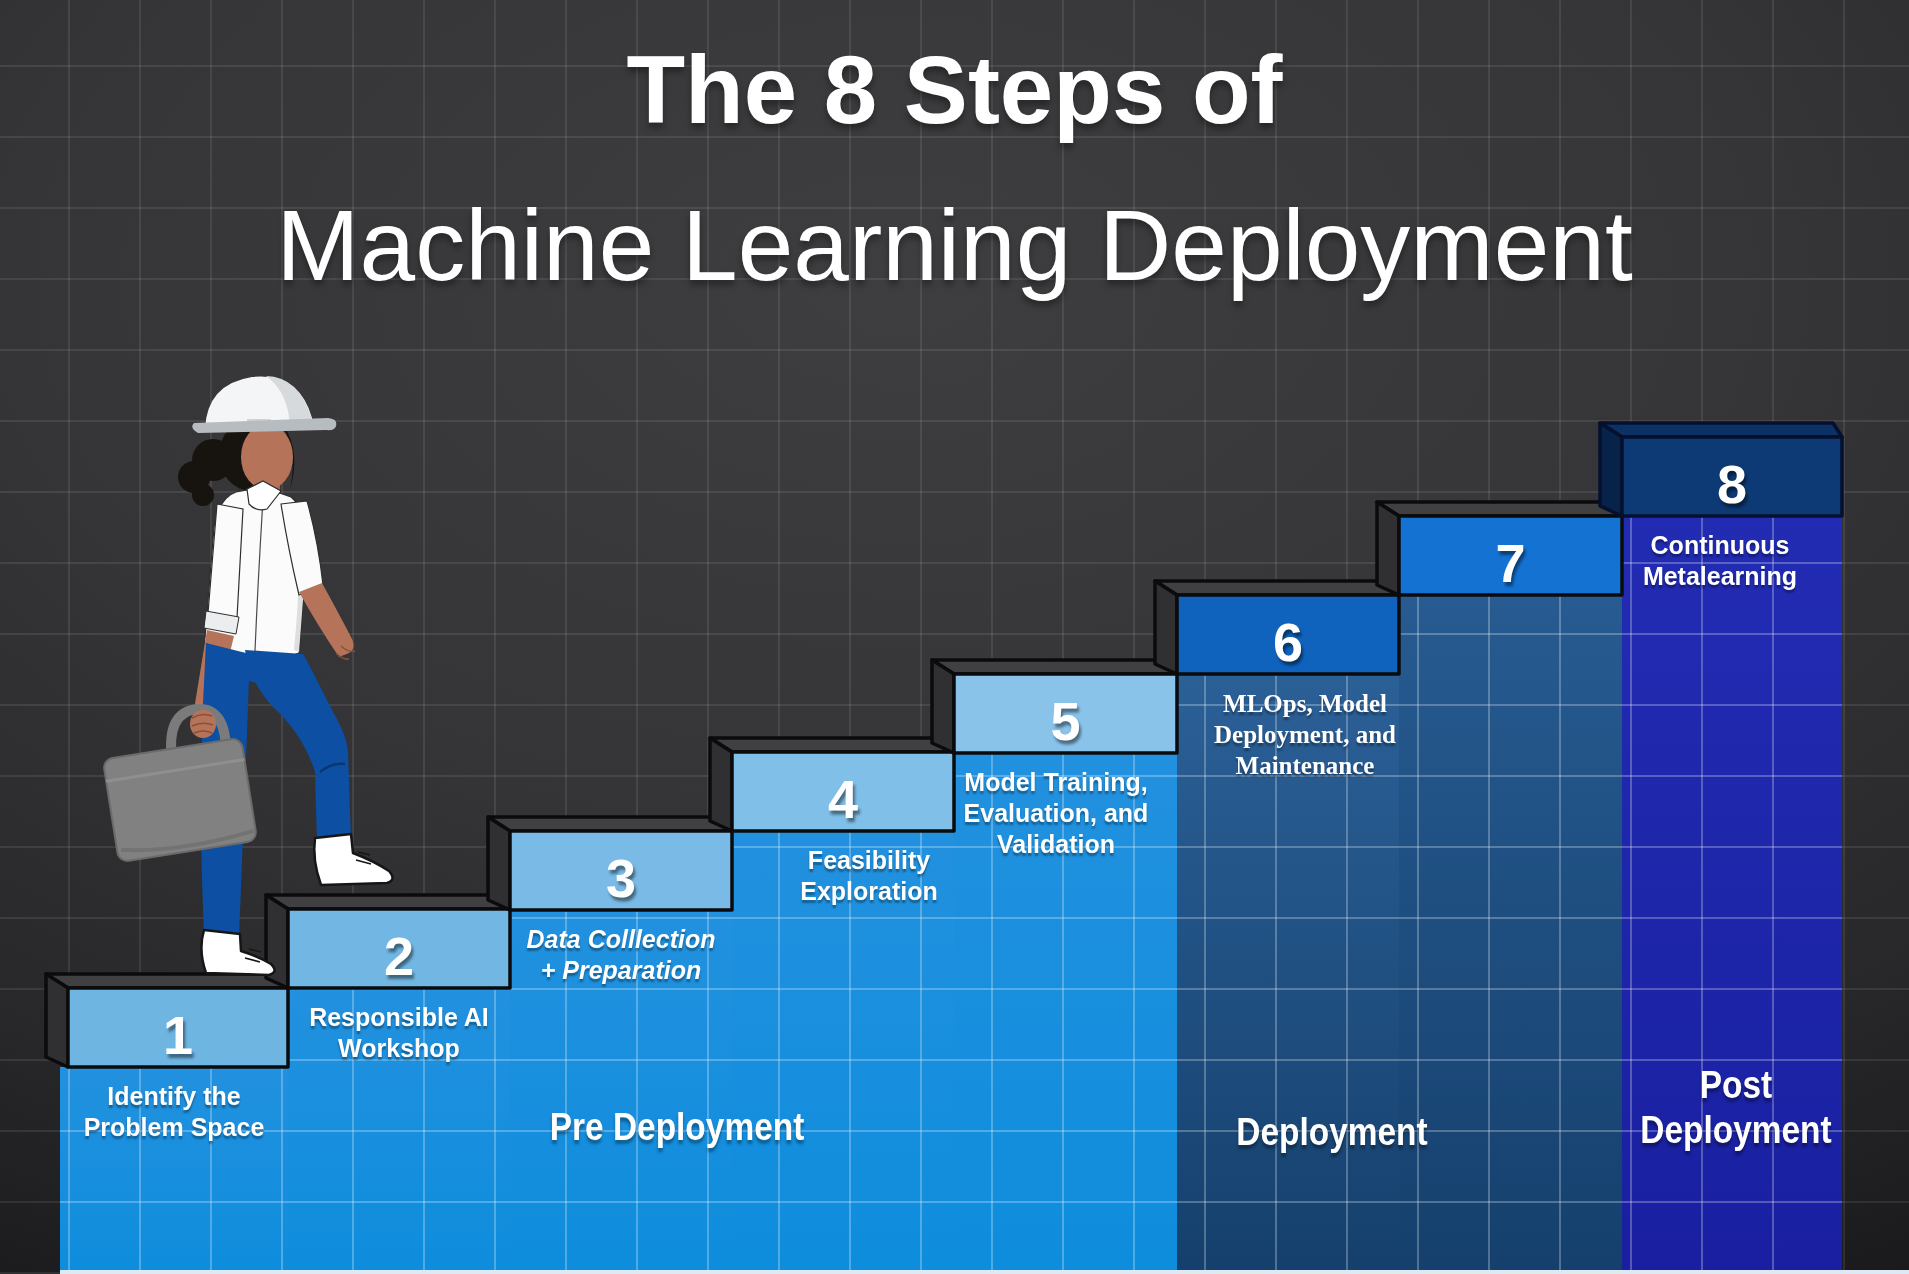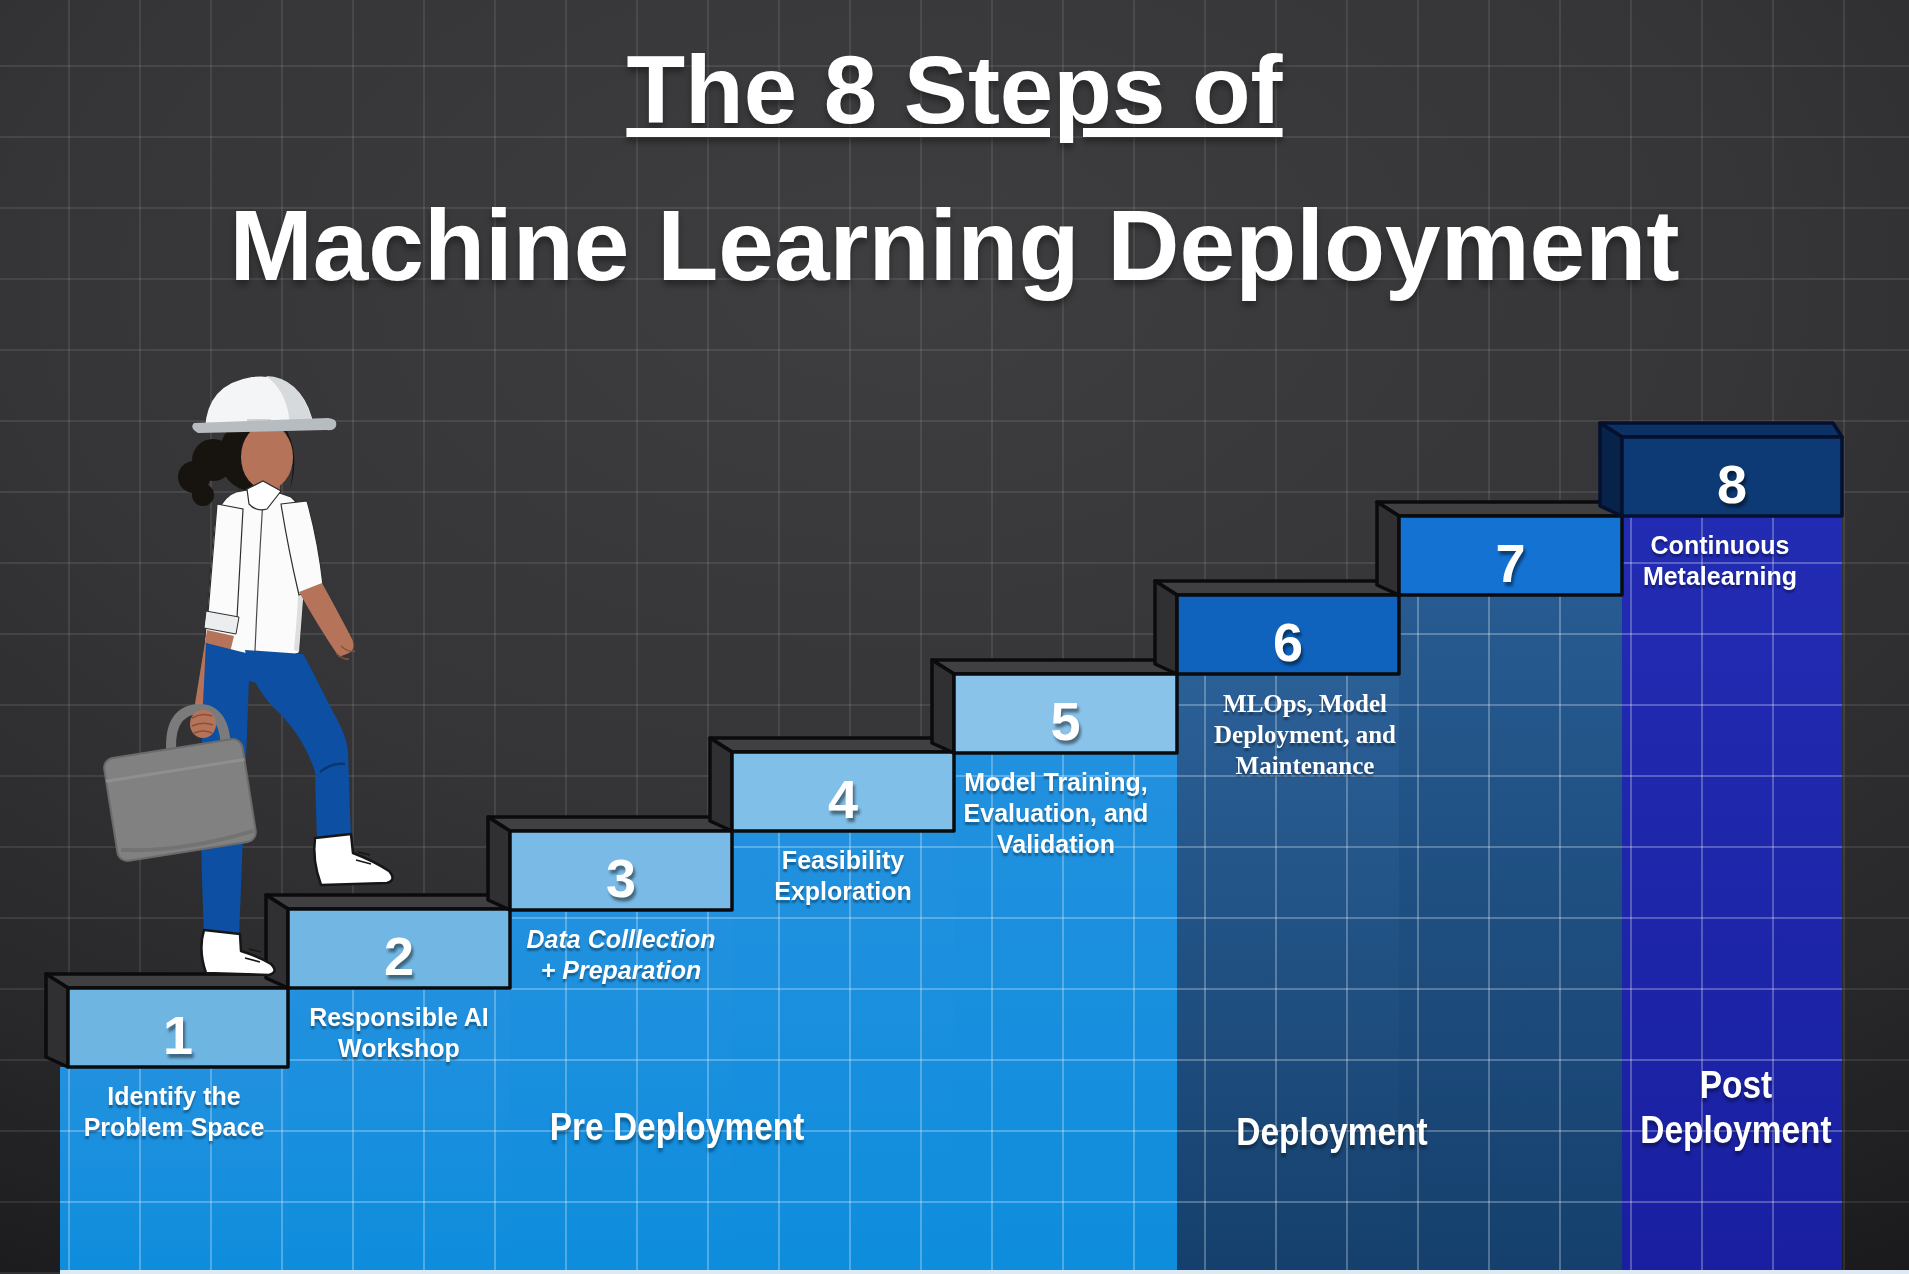--- a/index.html
+++ b/index.html
@@ -10,22 +10,22 @@
   .grid-bg {
     position:absolute; inset:0;
     background-image:
       linear-gradient(to right, rgba(255,255,255,.085) 2px, transparent 2px),
       linear-gradient(to bottom, rgba(255,255,255,.085) 2px, transparent 2px),
       radial-gradient(115% 105% at 47% 22%, #3e3e41 0%, #353538 40%, #28282b 68%, #111113 100%);
     background-size:71px 71px, 71px 71px, 100% 100%;
     background-position:68px 65px, 68px 65px, 0 0;
   }
   .title { position:absolute; left:0; top:0; width:1909px; text-align:center; color:#fff; z-index:6; }
-  .t1 { position:absolute; left:0; top:40px;  width:100%; font-size:96px;  line-height:100px; font-weight:bold; text-shadow:0 5px 6px rgba(0,0,0,.35);text-decoration:underline; }
-  .t2 { position:absolute; left:0; top:193px; width:100%; font-size:100px; line-height:104px; font-weight:bold; text-shadow:0 5px 6px rgba(0,0,0,.35); }
+  .t1 { position:absolute; left:0; top:40px;  width:100%; font-size:96px;  line-height:100px; font-weight:bold; text-shadow:0 5px 6px rgba(0,0,0,.35); }
+  .t2 { position:absolute; left:0; top:193px; width:100%; font-size:100px; line-height:104px; font-weight:normal; text-shadow:0 5px 6px rgba(0,0,0,.35); }
   .col {
     position:absolute; z-index:2;
     background-image:
       linear-gradient(to right, rgba(255,255,255,.26) 2px, transparent 2px),
       linear-gradient(to bottom, rgba(255,255,255,.26) 2px, transparent 2px),
       var(--grad);
     background-size:71px 71px, 71px 71px, 100% 100%;
     background-position:var(--gx) var(--gy), var(--gx) var(--gy), 0 0;
   }
   .stairs { position:absolute; left:0; top:0; z-index:3; }
@@ -126,21 +126,21 @@
   <div class="num" style="left:1177px;top:595px; width:222px; height:79px;">6</div>
   <div class="num" style="left:1399px;top:516px; width:223px; height:79px;">7</div>
   <div class="num" style="left:1622px;top:437px; width:220px; height:79px;">8</div>
 
   <div class="slabel" style="left:288px; top:1002px; width:222px;">Responsible AI
 Workshop</div>
   <div class="slabel" style="left:60px;  top:1081px; width:228px;">Identify the
 Problem Space</div>
   <div class="slabel" style="left:510px; top:924px;  width:222px;font-style:italic;">Data Colllection
 + Preparation</div>
-  <div class="slabel" style="left:732px; top:845px;  width:222px;">Feasibility
+  <div class="slabel" style="left:758px; top:845px;  width:222px;">Feasibility
 Exploration</div>
   <div class="slabel" style="left:954px; top:767px;  width:204px;">Model Training,
 Evaluation, and
 Validation</div>
   <div class="slabel" style="left:1194px;top:688px;  width:222px;font-family:Liberation Serif, serif;">MLOps, Model
 Deployment, and
 Maintenance</div>
   <div class="slabel" style="left:1622px;top:530px;  width:196px;">Continuous
 Metalearning</div>
 

